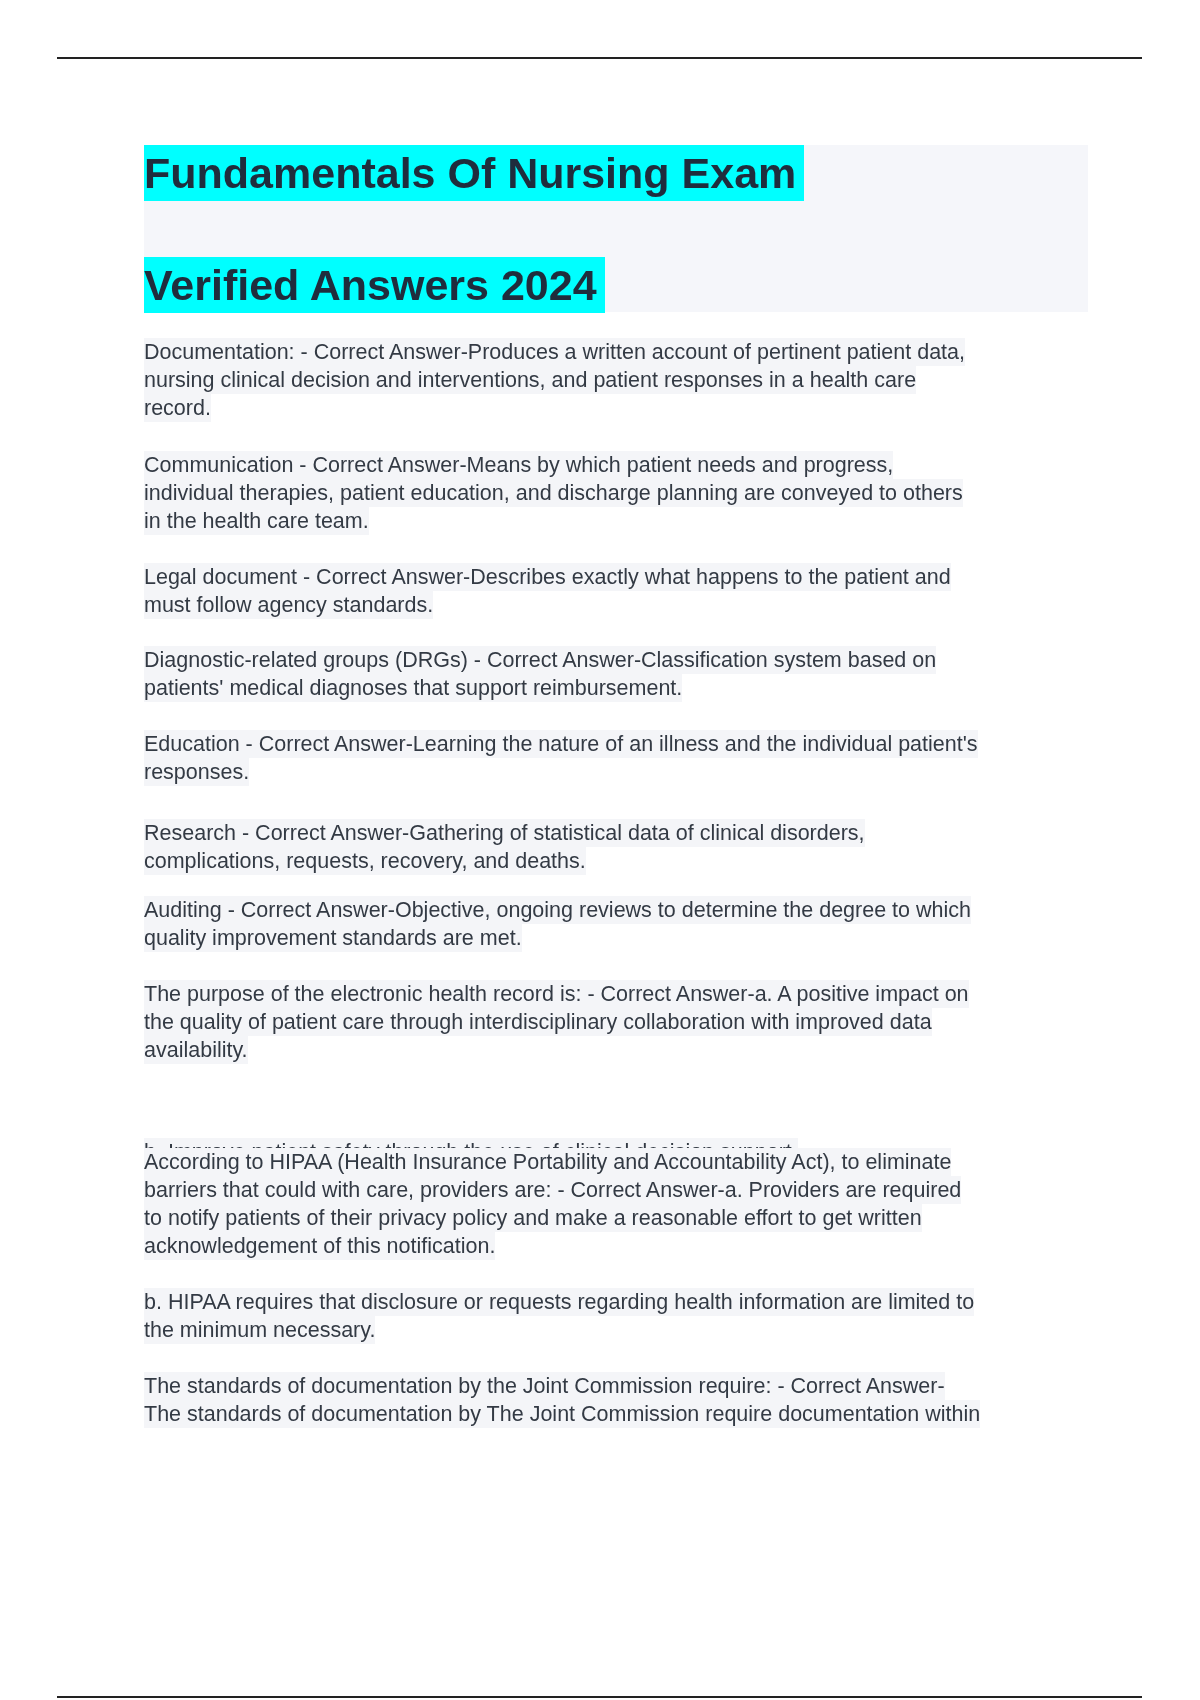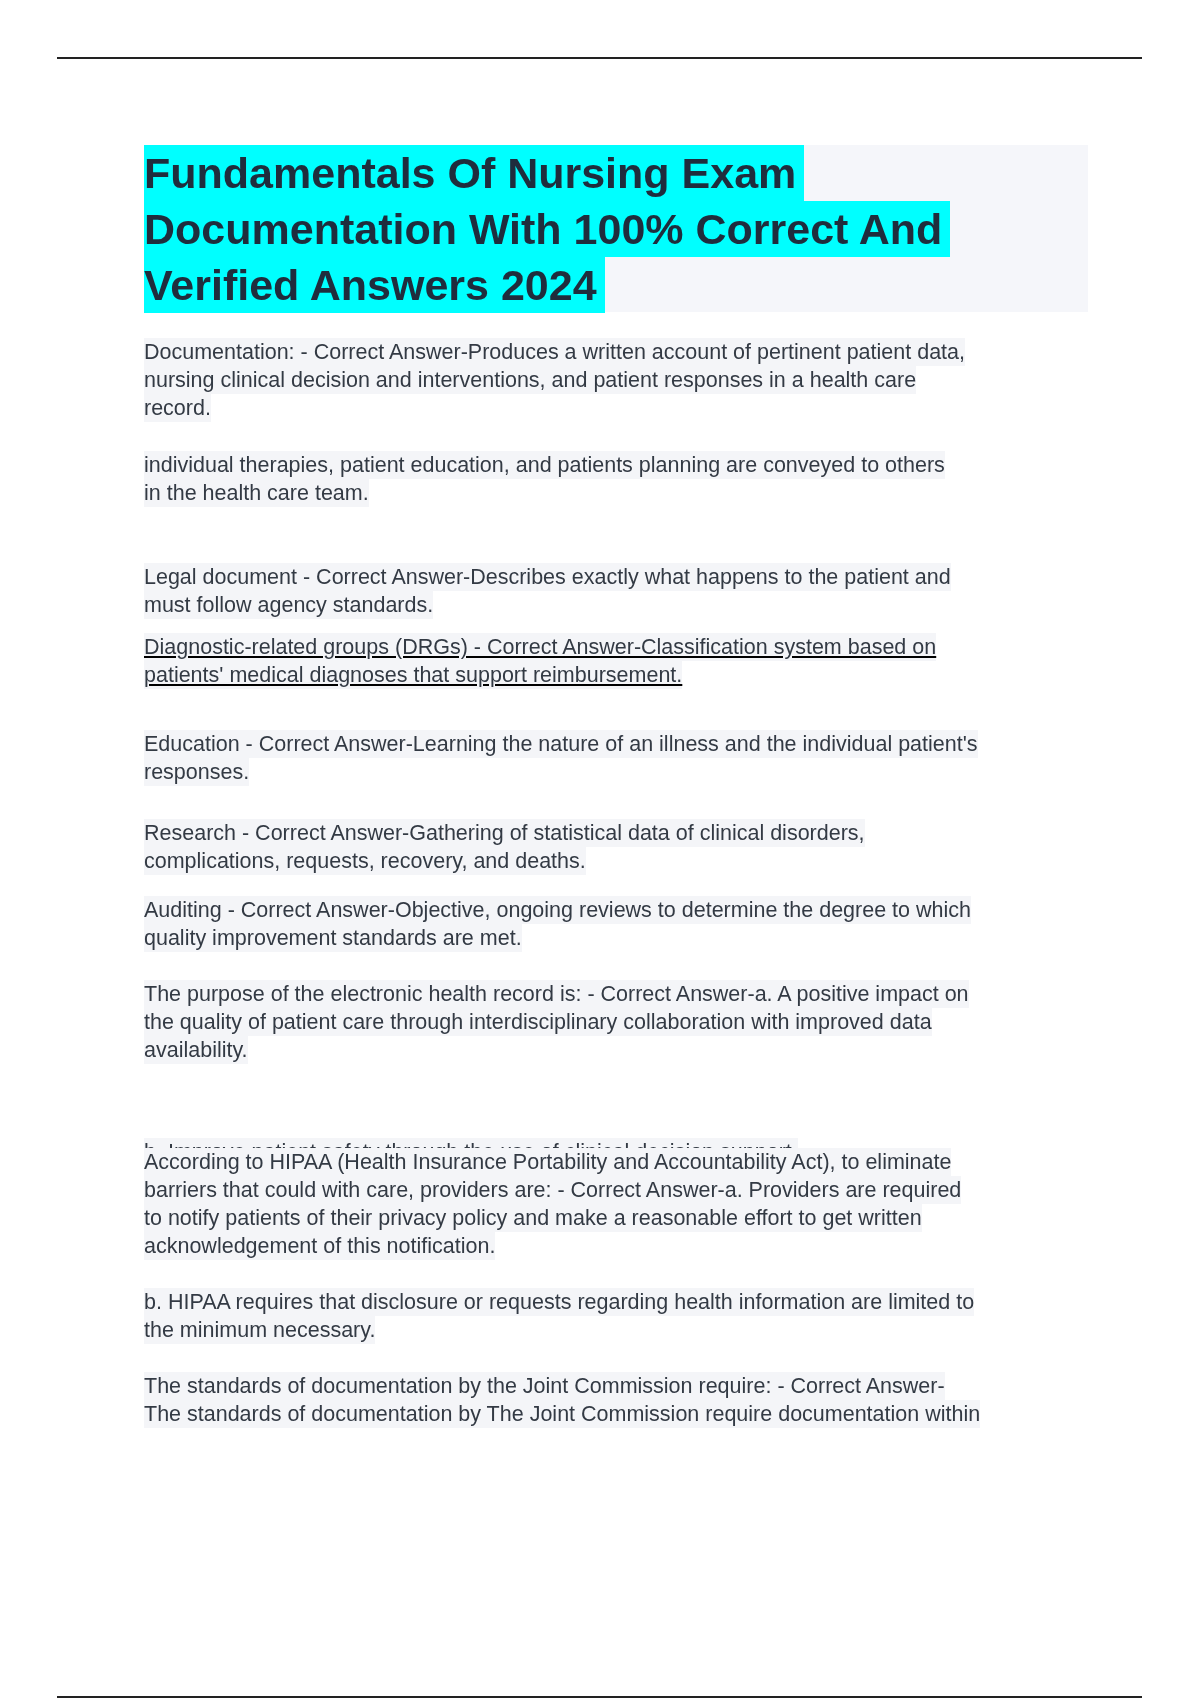--- a/index.html
+++ b/index.html
@@ -60,41 +60,41 @@
       white-space: nowrap;
     }
   </style>
 </head>
 <body>
 
 <div class="rule top"></div>
 
 <div class="title-block">
   <span class="title-line" style="top:0px;">Fundamentals Of Nursing Exam</span>
-  <span class="title-line" style="top:56px;">Documentation With 100% Correct And</span>
   <span class="title-line" style="top:112px;">Verified Answers 2024</span>
 </div>
 
 <div class="para" style="top:338px;">
   <span class="line">Documentation: - Correct Answer-Produces a written account of pertinent patient data,</span>
   <span class="line">nursing clinical decision and interventions, and patient responses in a health care</span>
   <span class="line">record.</span>
 </div>
 
 <div class="para" style="top:451px;">
-  <span class="line">individual therapies, patient education, and patients planning are conveyed to others</span>
+  <span class="line">Communication - Correct Answer-Means by which patient needs and progress,</span>
+  <span class="line">individual therapies, patient education, and discharge planning are conveyed to others</span>
   <span class="line">in the health care team.</span>
 </div>
 
 <div class="para" style="top:563px;">
   <span class="line">Legal document - Correct Answer-Describes exactly what happens to the patient and</span>
   <span class="line">must follow agency standards.</span>
 </div>
 
-<div class="para" style="top:633px;text-decoration:underline;">
+<div class="para" style="top:646px;">
   <span class="line">Diagnostic-related groups (DRGs) - Correct Answer-Classification system based on</span>
   <span class="line">patients' medical diagnoses that support reimbursement.</span>
 </div>
 
 <div class="para" style="top:730px;">
   <span class="line">Education - Correct Answer-Learning the nature of an illness and the individual patient's</span>
   <span class="line">responses.</span>
 </div>
 
 <div class="para" style="top:819px;">

